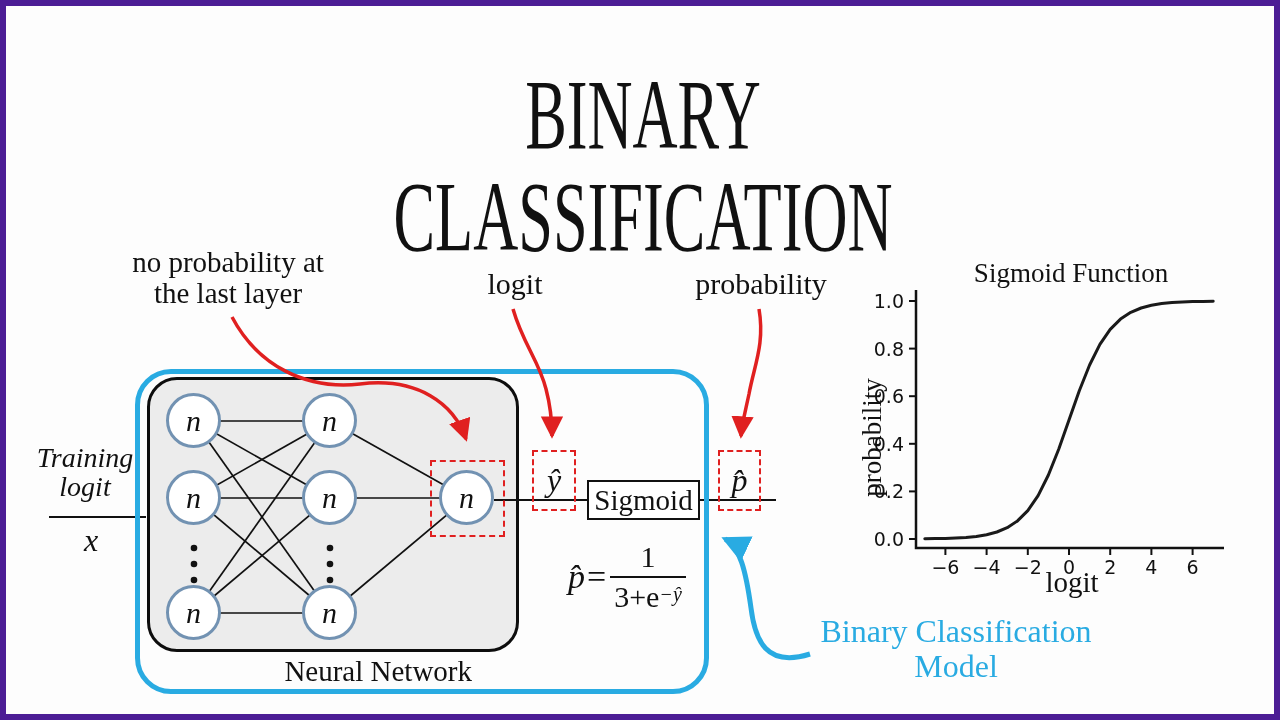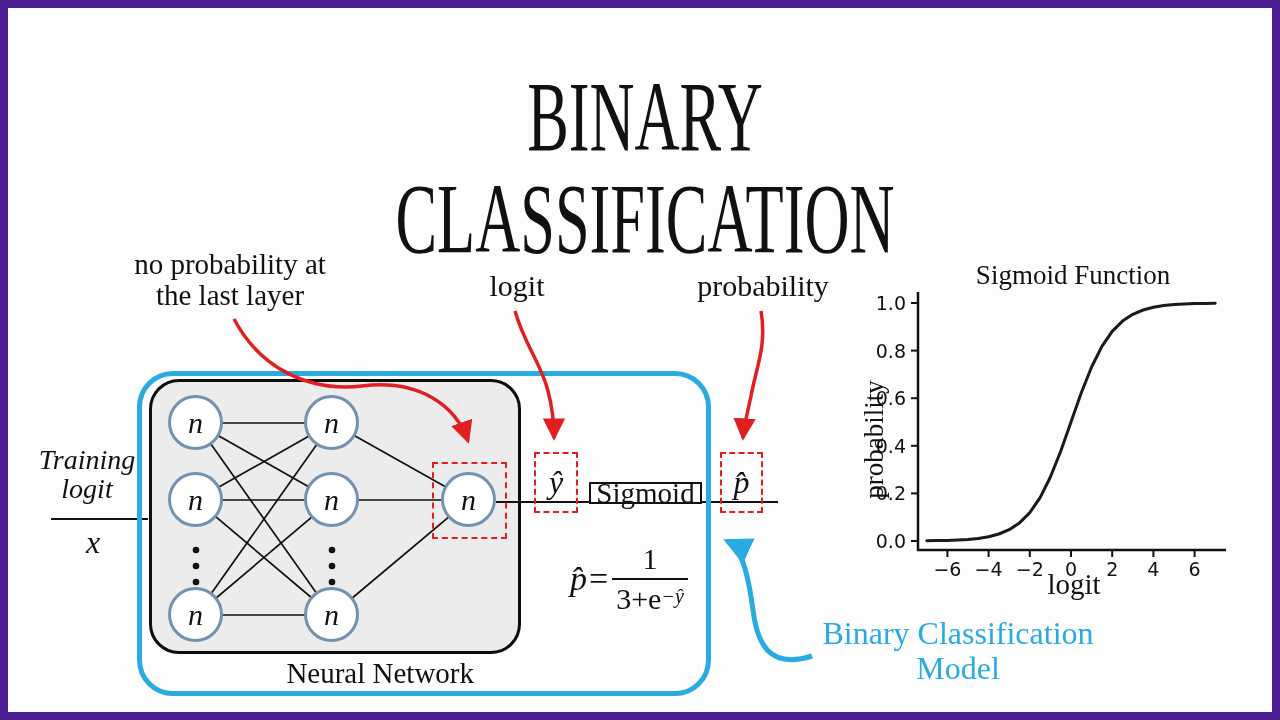--- a/index.html
+++ b/index.html
@@ -1,18 +1,18 @@
 <!DOCTYPE html>
 <html><head>
 <meta charset="utf-8">
 <style>
   html,body{margin:0;padding:0;background:#888;}
   .frame{
     position:relative;width:1280px;height:720px;box-sizing:border-box;
-    background:#fdfdfd;border:8px solid #4c1d95;overflow:hidden;
+    background:#fdfdfd;border:6px solid #4c1d95;overflow:hidden;
     font-family:"Liberation Serif","DejaVu Serif",serif;color:#111;
   }
   .abs{position:absolute;}
   
   .title{left:0;top:58px;width:1274px;text-align:center;font-size:99px;line-height:102px;
          font-weight:normal;z-index:5;}
   .title .tline{transform:scaleX(0.63);transform-origin:50% 50%;white-space:nowrap;}
   
   .anno{z-index:5;text-align:center;font-size:29px;line-height:31px;}
   .anno-logit{left:449px;top:262px;width:120px;font-size:30px;}
@@ -30,21 +30,21 @@
           border-radius:30px;box-sizing:border-box;z-index:1;}
   .node{width:55px;height:55px;border-radius:50%;background:#fff;border:3px solid #7292b2;
         box-sizing:border-box;z-index:3;display:flex;align-items:center;justify-content:center;
         font-style:italic;font-size:30px;}
   .dashed{border:2.5px dashed #e02020;box-sizing:border-box;z-index:5;background:transparent;}
   .out-dash{left:424px;top:454px;width:75px;height:77px;z-index:2;}
   .yhat-dash{left:526px;top:444px;width:44px;height:61px;display:flex;align-items:center;justify-content:center;
              font-style:italic;font-size:32px;color:#111;}
   .phat-dash{left:712px;top:444px;width:43px;height:61px;display:flex;align-items:center;justify-content:center;
              font-style:italic;font-size:32px;color:#111;}
-  .sigmoid-box{left:581px;top:474px;width:113px;height:22px;border:2.5px solid #111;background:#fff;
+  .sigmoid-box{left:581px;top:474px;width:113px;height:40px;border:2.5px solid #111;background:#fff;
                box-sizing:border-box;z-index:5;display:flex;align-items:center;justify-content:center;
                font-size:29px;}
   
   .formula{left:562px;top:536px;z-index:5;display:flex;align-items:center;font-size:34px;}
   .formula .lhs{font-style:italic;}
   .formula .eq{margin:0 4px 0 2px;}
   .frac{display:inline-flex;flex-direction:column;align-items:center;line-height:1;}
   .frac .num{font-size:30px;padding:0 0 4px 0;}
   .frac .den{border-top:2.5px solid #111;font-size:30px;padding:4px 4px 0 4px;white-space:nowrap;}
   .frac sup{font-size:20px;font-style:italic;vertical-align:6px;}

